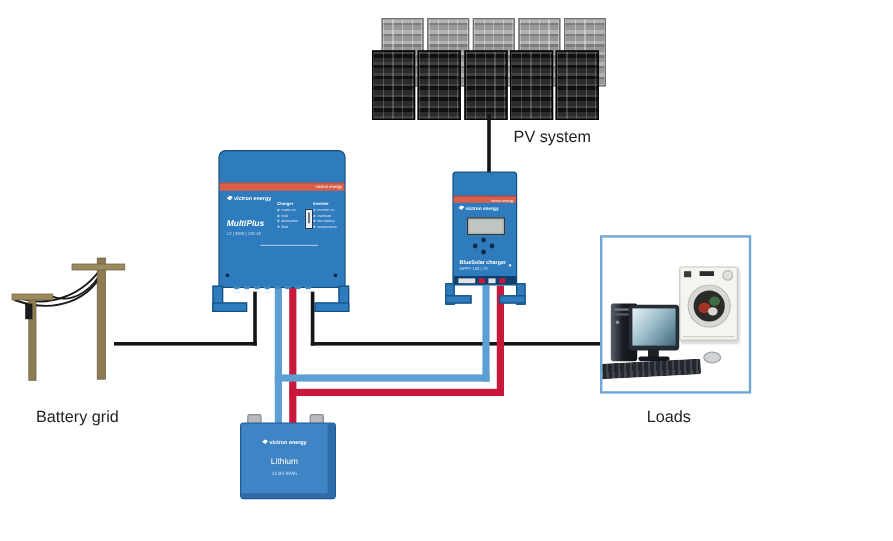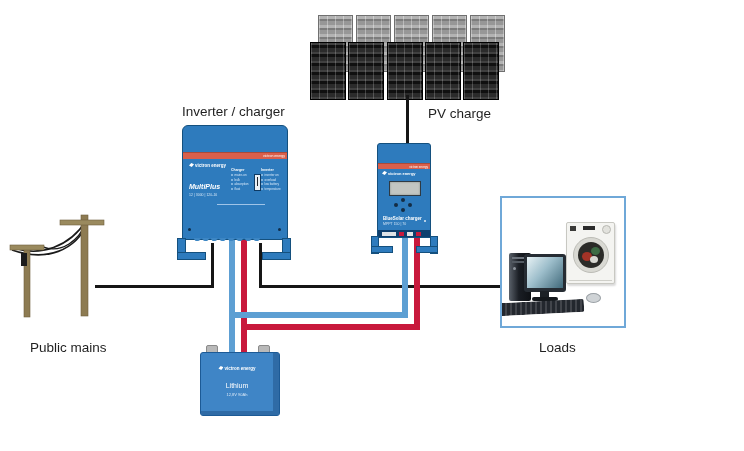--- a/index.html
+++ b/index.html
@@ -226,18 +226,17 @@
     <div class="abs" style="left:22px;top:56px;width:42px;height:38px;background:#262c33;border-radius:3px;">
       <div class="abs" style="left:3px;top:3px;right:3px;bottom:4px;background:linear-gradient(130deg,#e8f2f5 0%,#9dbecb 45%,#40697a 100%);"></div>
     </div>
     <div class="abs" style="left:38px;top:93px;width:9px;height:7px;background:#1c2126;"></div>
     <div class="abs" style="left:30px;top:99px;width:26px;height:4px;background:#14181c;border-radius:2px;"></div>
 
     <div class="kbd" style="left:-2px;top:103px;width:84px;height:13px;transform:rotate(-3deg);"></div>
     <div class="abs" style="left:84px;top:95px;width:13px;height:8px;border-radius:50%;background:#cfd3d6;border:1px solid #9aa0a5;"></div>
   </div>
 
-  <div class="label" style="left:182px;top:104px;">Inverter / charger</div>
-  <div class="label" style="left:428px;top:106px;">PV charge</div>
-  <div class="label" style="left:30px;top:340px;">Public mains</div>
+  <div class="label" style="left:428px;top:106px;">PV system</div>
+  <div class="label" style="left:30px;top:340px;">Battery grid</div>
   <div class="label" style="left:539px;top:340px;text-align:right;">Loads</div>
 
 </div>
 
 </body></html>

